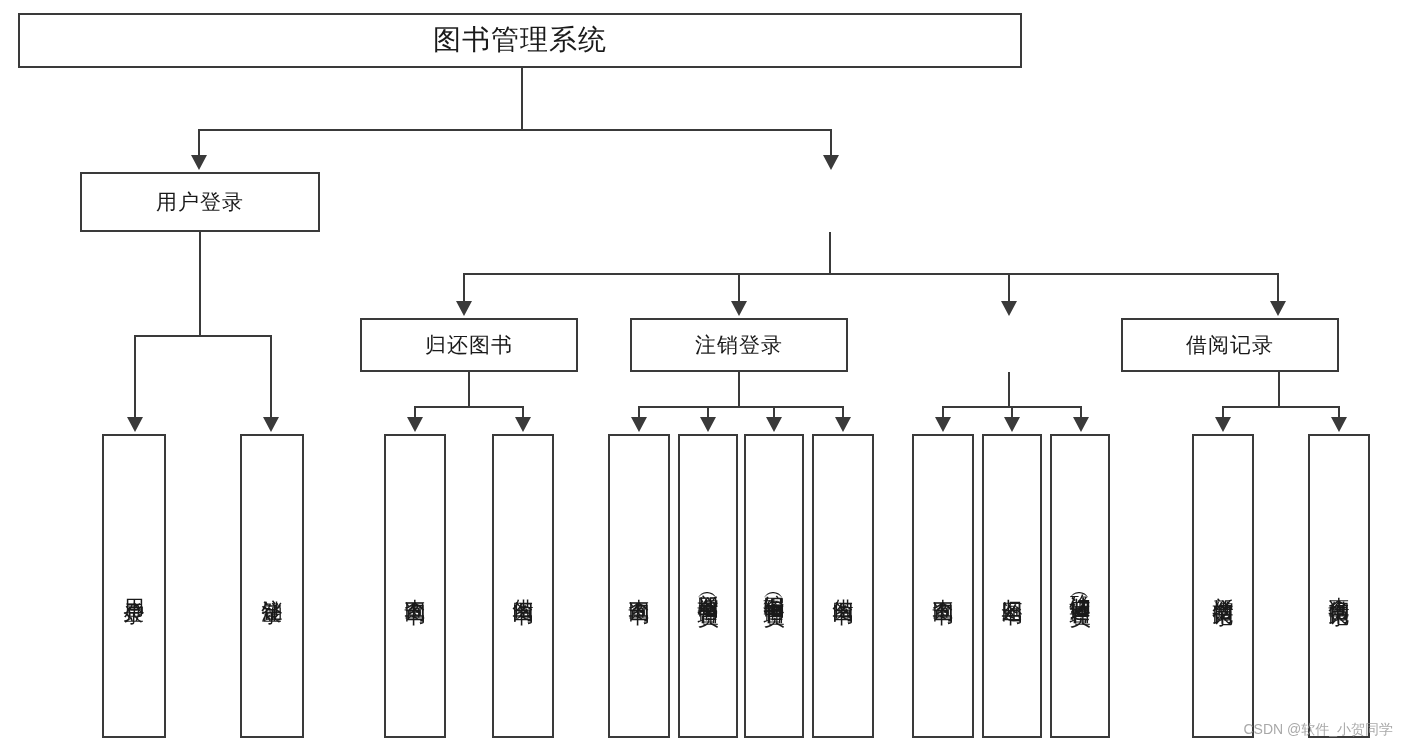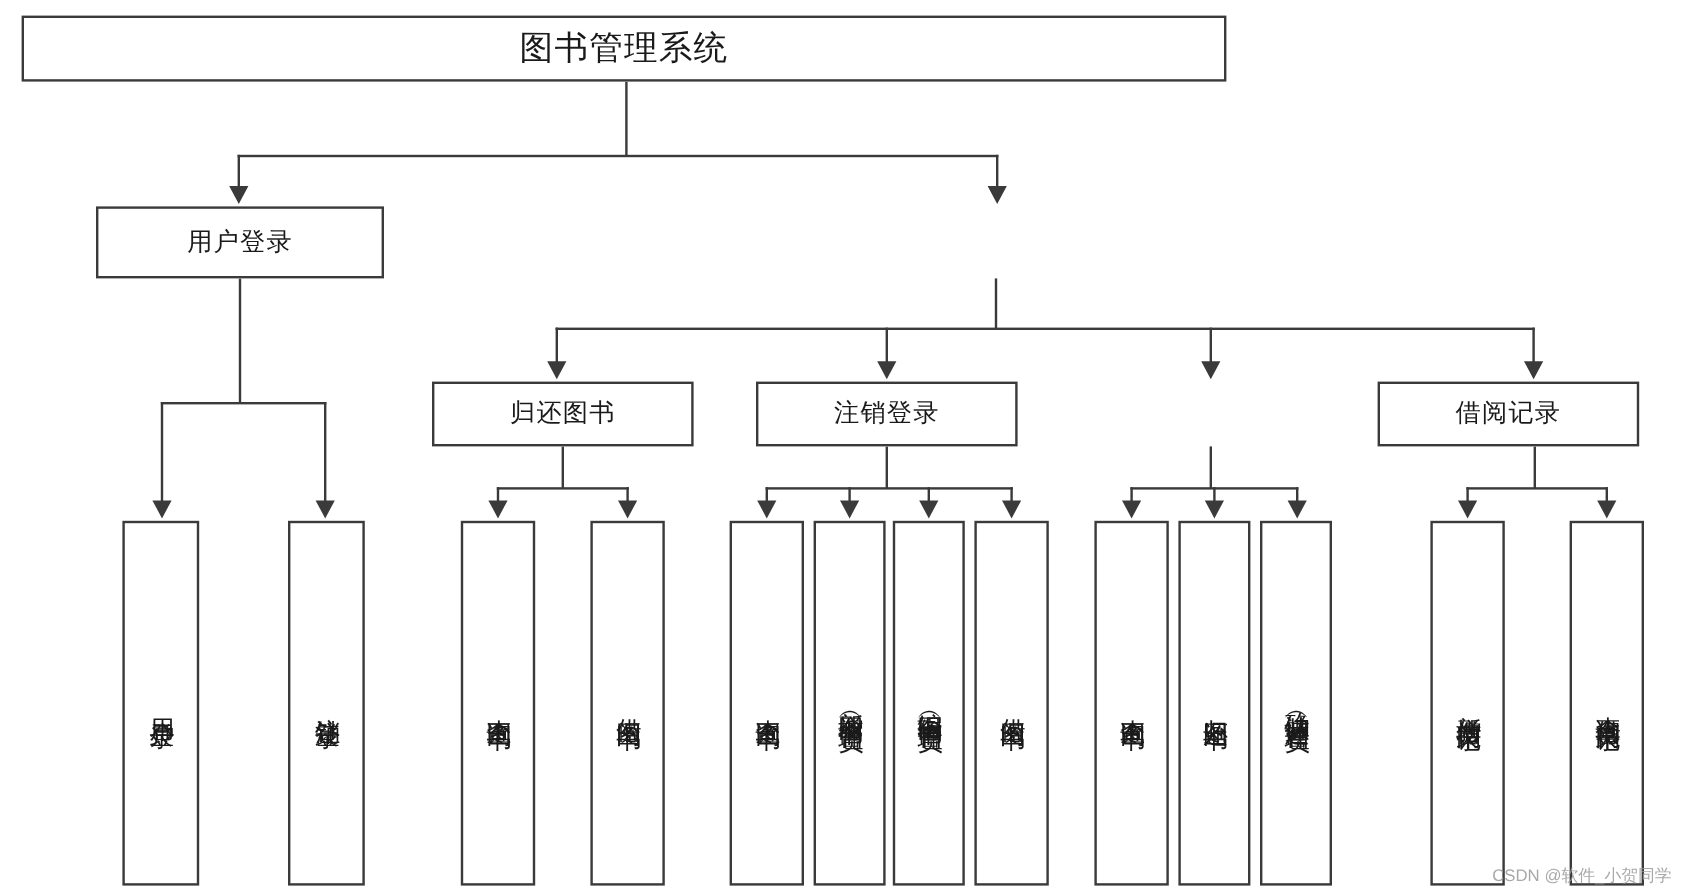--- a/index.html
+++ b/index.html
@@ -128,21 +128,21 @@
 
   <div class="vline" style="left:1277px;top:273px;width:2px;height:30px;"></div>
   <div class="arrow" style="left:1270px;top:301px;"></div>
 
   <div class="node" style="left:360px;top:318px;width:218px;height:54px;">
     <span class="label">归还图书</span>
   </div>
   <div class="node" style="left:630px;top:318px;width:218px;height:54px;">
     <span class="label">注销登录</span>
   </div>
-  <div class="node" style="left:1148px;top:318px;width:218px;height:54px;">
+  <div class="node" style="left:1121px;top:318px;width:218px;height:54px;">
     <span class="label">借阅记录</span>
   </div>
 
   <div class="vline" style="left:468px;top:372px;width:2px;height:35px;"></div>
   <div class="hline" style="left:414px;top:406px;width:110px;height:2px;"></div>
   <div class="vline" style="left:414px;top:406px;width:2px;height:13px;"></div>
   <div class="arrow" style="left:407px;top:417px;"></div>
   <div class="vline" style="left:522px;top:406px;width:2px;height:13px;"></div>
   <div class="arrow" style="left:515px;top:417px;"></div>
 

